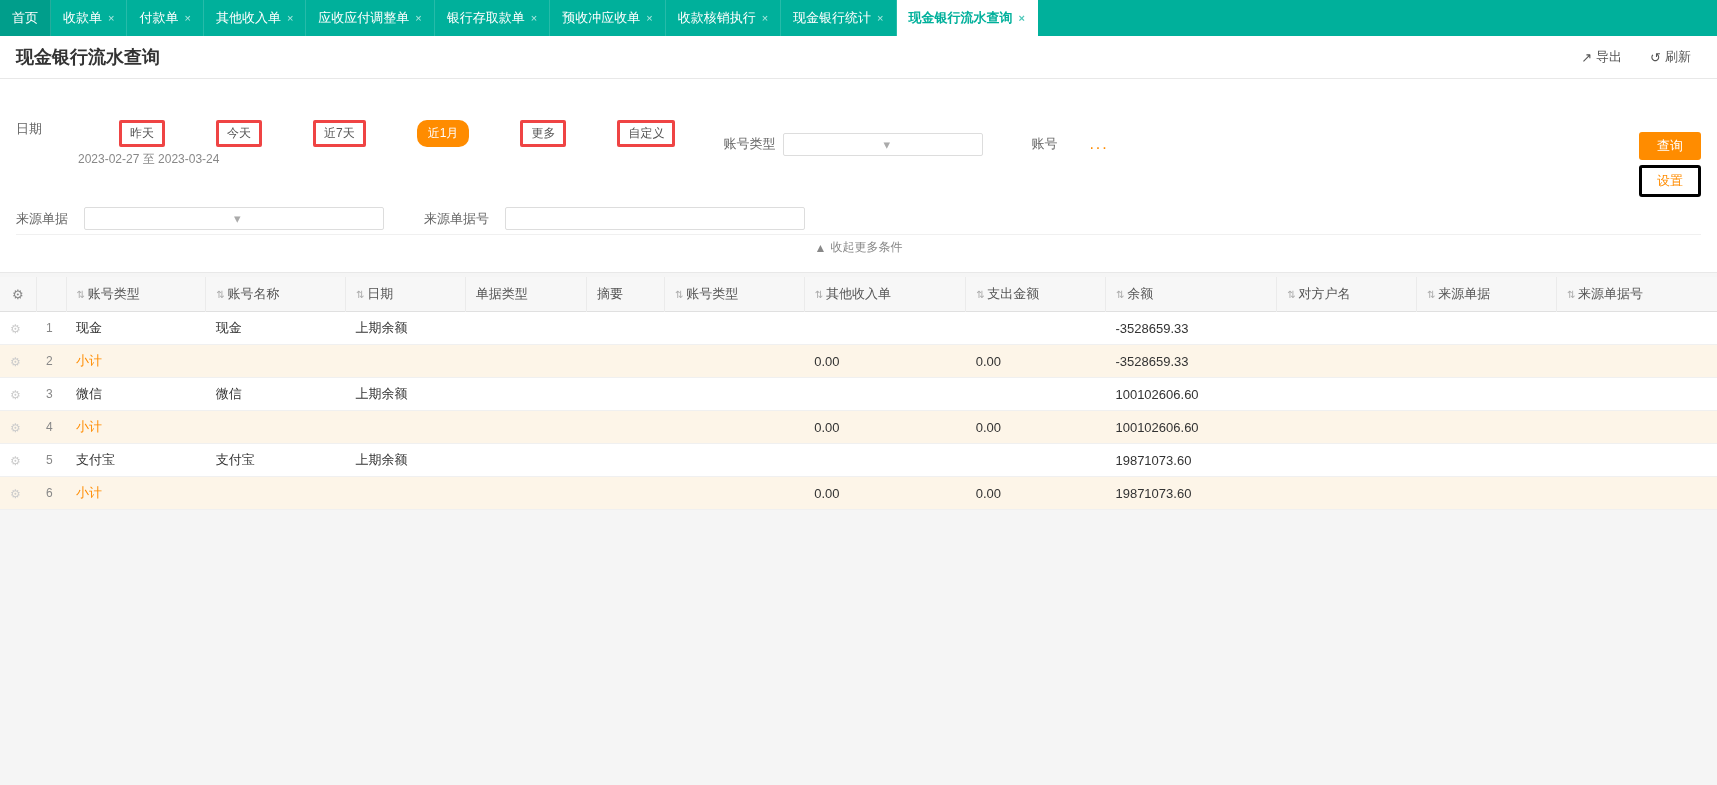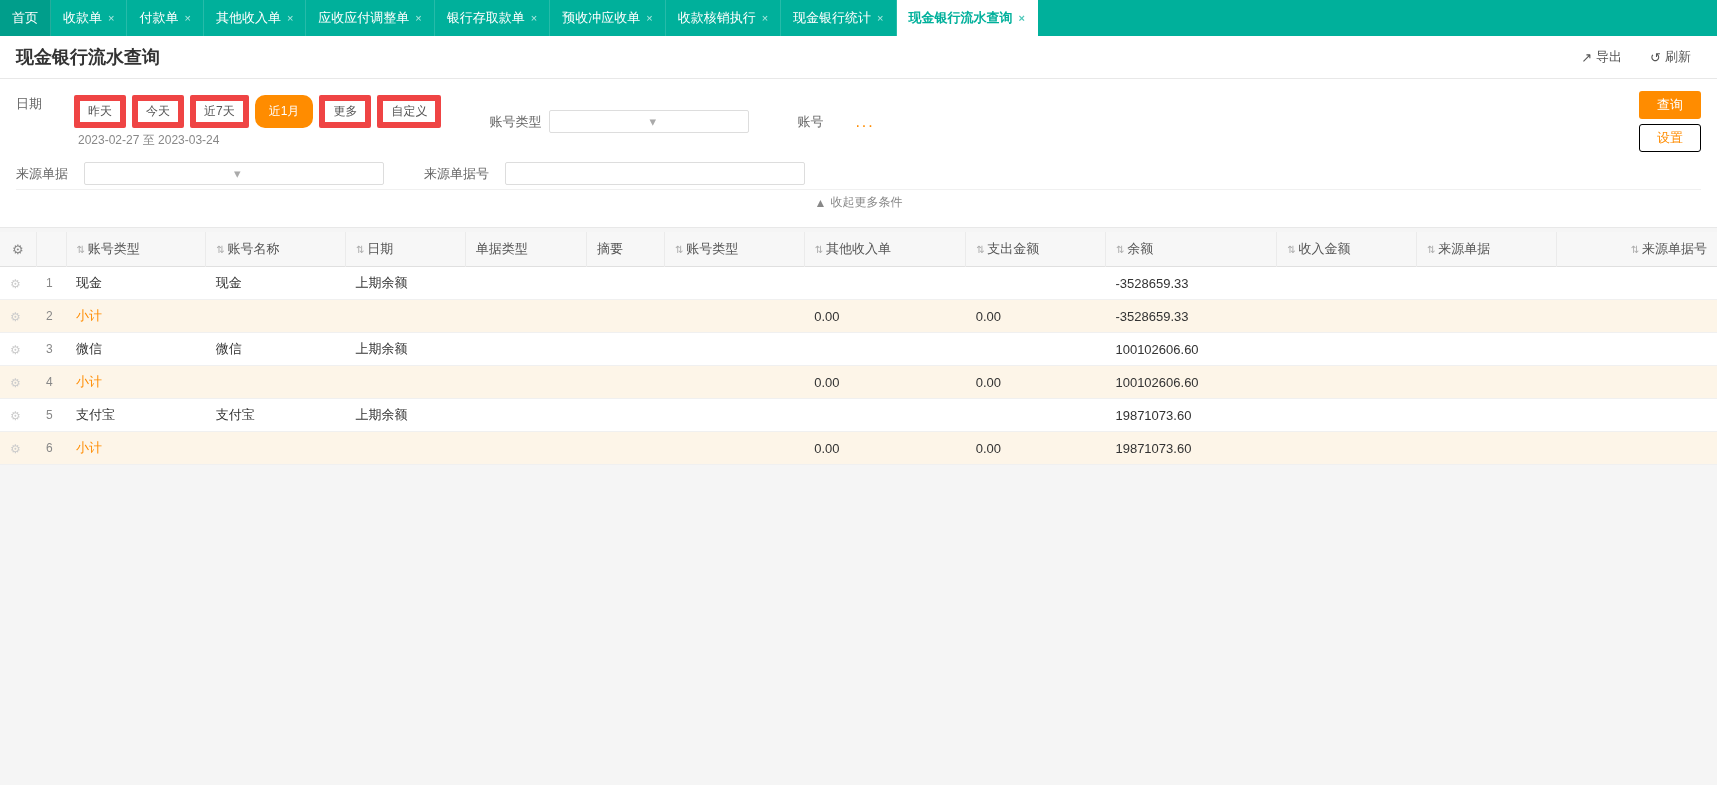--- a/index.html
+++ b/index.html
@@ -83,26 +83,27 @@
       min-width: 50px;
       font-size: 13px;
     }
     .date-options {
       display: flex;
       align-items: center;
       gap: 6px;
     }
     .date-btn {
       padding: 2px 8px;
-      border: 6px solid #ef4444;
+      border: 3px solid #ef4444;
       background: #fff;
       cursor: pointer;
       border-radius: 2px;
       font-size: 12px;
       color: #555;
+      margin-left: 45px;
     }
     .date-btn.active {
       background: #ff8c00;
       border-color: #ff8c00;
       color: #fff;
       border-radius: 10px;
     }
     .date-range {
       color: #888;
       font-size: 12px;
@@ -143,30 +144,31 @@
       color: #fff;
       border: none;
       padding: 5px 18px;
       border-radius: 3px;
       cursor: pointer;
       font-size: 13px;
     }
     .settings-btn {
       background: #fff;
       color: #ff8c00;
-      border: 1px solid #000000;
+      border: 3px solid #000000;
       padding: 4px 14px;
       border-radius: 3px;
       cursor: pointer;
       font-size: 13px;
     }
     .right-btns {
       display: flex;
       flex-direction: column;
       gap: 5px;
+      margin-top: 41px;
     }
     .collapse-bar {
       display: flex;
       justify-content: center;
       align-items: center;
       gap: 4px;
       padding: 4px;
       color: #888;
       cursor: pointer;
       font-size: 12px;
@@ -189,21 +191,21 @@
       border-bottom: 1px solid #e0e0e0;
     }
     thead th {
       padding: 8px 10px;
       text-align: left;
       font-weight: normal;
       color: #555;
       white-space: nowrap;
       border-right: 1px solid #ebebeb;
     }
-    thead th:last-child { border-right: none; text-align: right; }
+    thead th:last-child { border-right: none; }
     .gear-col { width: 36px; text-align: center; }
     tbody tr { border-bottom: 1px solid #f0f0f0; }
     tbody tr.subtotal { background: #fdf5e8; }
     tbody td {
       padding: 7px 10px;
       color: #333;
       white-space: nowrap;
     }
     .td-num { text-align: left; }
     .td-orange { color: #ff8c00; }
@@ -332,21 +334,21 @@
           <th style="width: 30px;"></th>
           <th><span style="color:#aaa;font-size:10px;">⇅ </span><span>账号类型</span></th>
           <th><span style="color:#aaa;font-size:10px;">⇅ </span><span>账号名称</span></th>
           <th><span style="color:#aaa;font-size:10px;">⇅ </span><span>日期</span></th>
           <th>单据类型</th>
           <th>摘要</th>
           <th><span style="color:#aaa;font-size:10px;">⇅ </span><span>账号类型</span></th>
           <th><span style="color:#aaa;font-size:10px;">⇅ </span><span>其他收入单</span></th>
           <th><span style="color:#aaa;font-size:10px;">⇅ </span><span>支出金额</span></th>
           <th><span style="color:#aaa;font-size:10px;">⇅ </span><span>余额</span></th>
-          <th><span style="color:#aaa;font-size:10px;">⇅ </span><span>收入金额</span></th>
+          <th><span style="color:#aaa;font-size:10px;">⇅ </span><span>对方户名</span></th>
           <th><span style="color:#aaa;font-size:10px;">⇅ </span><span>来源单据</span></th>
           <th><span style="color:#aaa;font-size:10px;">⇅ </span><span>来源单据号</span></th>
         </tr>
     </thead>
     <tbody>
 
     <tr>
           <td><span style="color:#ccc;font-size:12px;">⚙</span></td>
           <td class="row-num">1</td>
           <td>现金</td>

